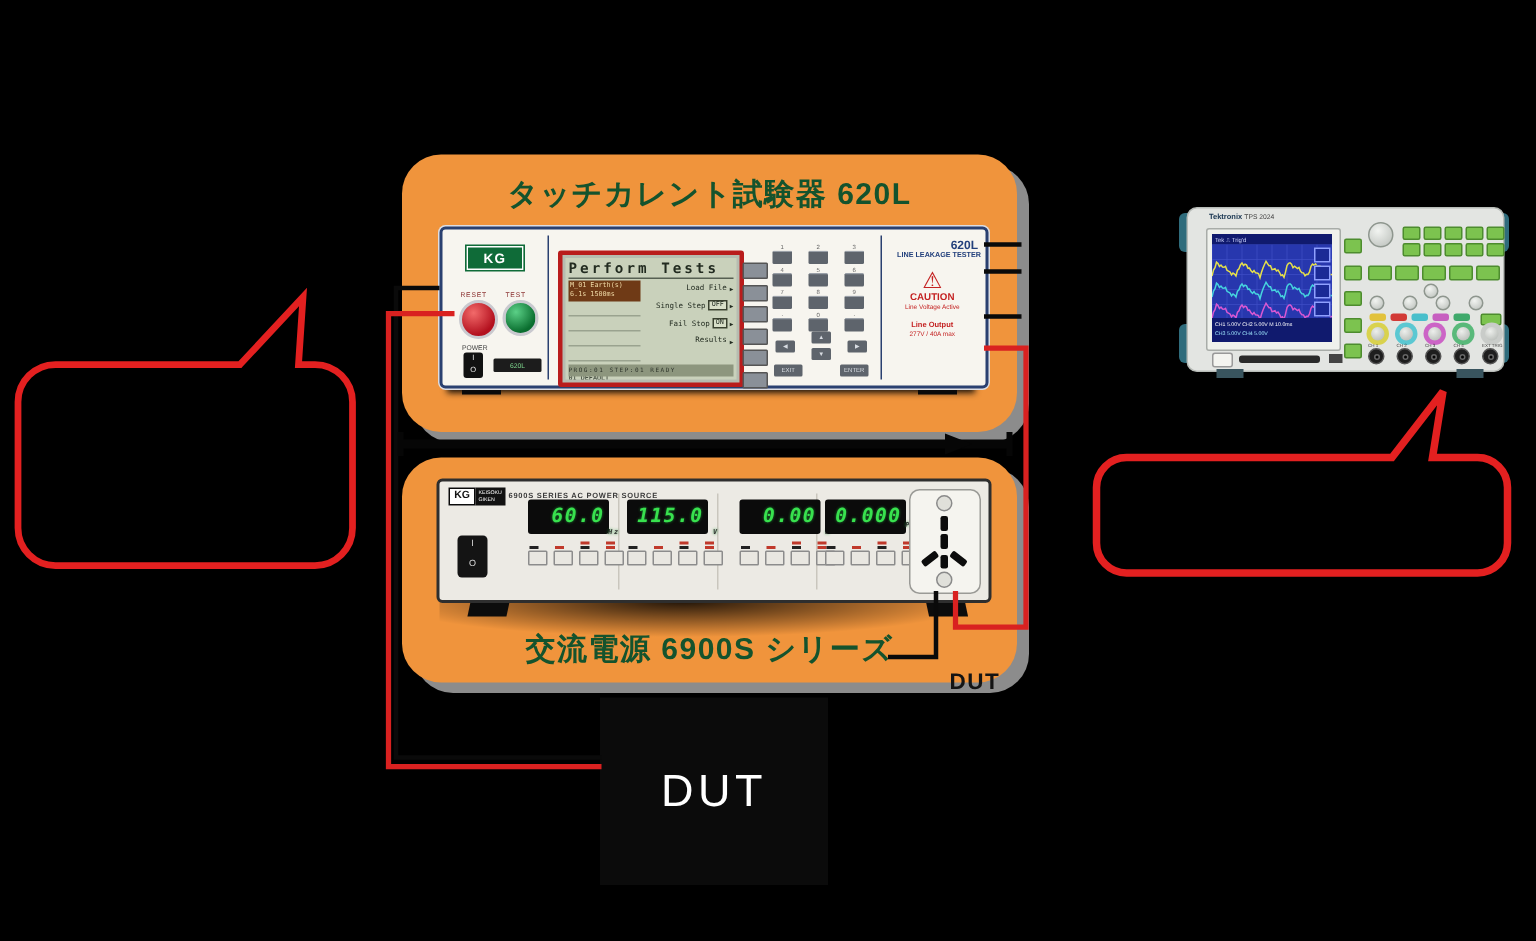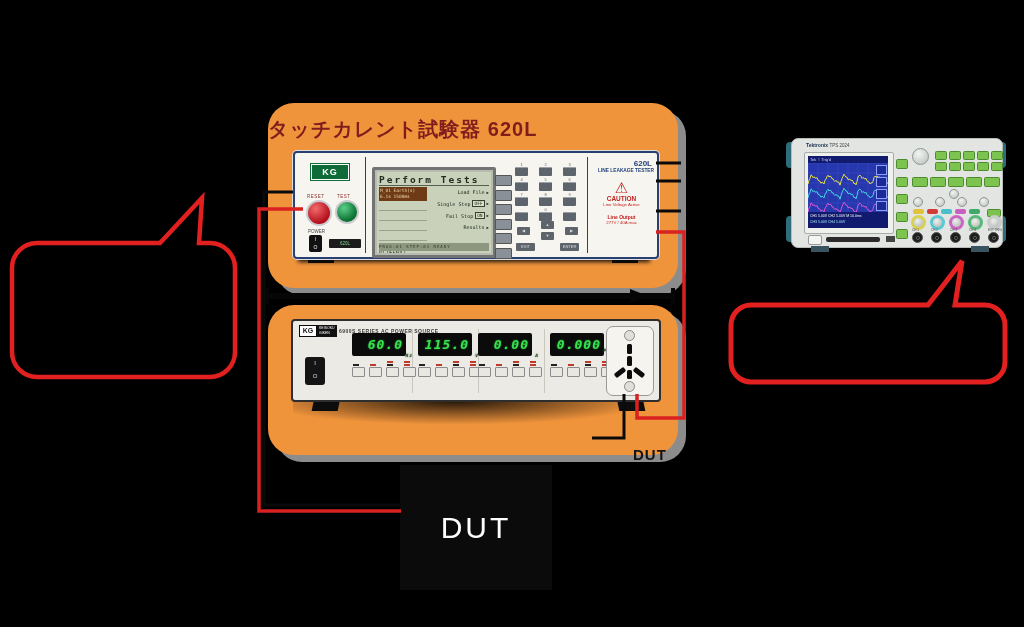--- a/index.html
+++ b/index.html
@@ -4,21 +4,21 @@
 <style>
   html,body{margin:0;padding:0;background:#000;}
   .canvas{position:relative;width:1024px;height:627px;background:#000;overflow:hidden;
           font-family:"Liberation Sans",sans-serif;}
 
   
   .panel{position:absolute;left:268px;width:410px;background:#F0943C;border-radius:26px;
          box-shadow:8px 7px 0 0 #8C8C8C;z-index:1;}
   .p1{top:103px;height:185px;}
   .p2{top:305px;height:150px;}
-  .ptitle{position:absolute;left:0;right:0;text-align:left;font-weight:bold;color:#7f1d1d;
+  .ptitle{position:absolute;left:0;right:0;text-align:center;font-weight:bold;color:#14532d;
           font-size:20px;letter-spacing:1px;z-index:3;}
   .pt1{top:13px;}
   .pt2{top:114px;}
 
   
   .tester{position:absolute;left:25px;top:48px;width:362px;height:104px;background:#F7F5EF;
           border:2px solid #2A4070;border-radius:4px;box-shadow:0 0 0 1px #DDDDE2;z-index:2;}
   .tdiv{position:absolute;top:4px;bottom:4px;width:0;border-left:1.5px solid #2A4070;}
   .tdiv1{left:70px;} .tdiv2{left:292px;}
   .kg-logo{position:absolute;left:16px;top:11px;width:36px;height:14px;background:#0F6B38;
@@ -30,21 +30,21 @@
              background:radial-gradient(circle at 35% 30%,#F26A6A,#B3101E 70%);}
   .btn-test{left:40px;top:47px;width:20px;height:20px;border:2px solid #C9C9CF;
             background:radial-gradient(circle at 35% 30%,#5BD087,#0A6E2F 70%);}
   .plbl{position:absolute;left:13px;top:76px;font-size:4.5px;color:#444;}
   .rocker{position:absolute;left:14px;top:82px;width:13px;height:17px;background:#111;
           border-radius:2px;color:#eee;font-size:5px;text-align:center;line-height:8px;}
   .ptag{position:absolute;left:34px;top:86px;width:32px;height:9px;background:#1C1C1C;
         color:#7FD88F;font-size:4.5px;text-align:center;line-height:9px;border-radius:1px;}
 
   .lcd-bezel{position:absolute;left:77px;top:14px;width:118px;height:85px;background:#B6BCB0;
-             border:3px solid #737373;border-radius:2px;}
+             border:3px solid #b91c1c;border-radius:2px;}
   .lcd-screen{position:absolute;inset:2px;background:#C9D1BB;padding:2px;overflow:hidden;
               font-family:"DejaVu Sans Mono",monospace;color:#222B20;}
   .lcd-title{font-size:9.5px;font-weight:bold;letter-spacing:2px;border-bottom:1px solid #566052;
              line-height:11px;white-space:nowrap;}
   .lcd-body{display:flex;margin-top:1px;}
   .lcd-left{width:48px;}
   .lcd-sel{background:#6F3A16;color:#EFD9A6;font-size:4.5px;line-height:6px;padding:1px;}
   .lcd-row{height:9px;border-bottom:1px solid #9AA38F;}
   .lcd-file{font-size:4.5px;line-height:5.5px;margin-top:3px;}
   .lcd-menu{flex:1;padding-left:4px;padding-top:2px;}
@@ -371,21 +371,21 @@
               <div class="sbtn">
                 <span class="mk mk1" style="background: rgb(34, 34, 34);"></span>
                 <span class="mk mk2" style="background: rgb(192, 57, 43);"></span>
               </div>
               <div class="sbtn">
                 <span class="mk mk1" style="background: rgb(192, 57, 43);"></span>
                 <span class="mk mk2" style="background: rgb(192, 57, 43);"></span>
               </div>
             </div>
           </div>
-          <div class="dgroup" style="left: 185px;">
+          <div class="dgroup" style="left: 200px;">
             <div class="disp">0.00<span class="dunit">A</span></div>
             <div class="btnrow">
               <div class="sbtn">
                 <span class="mk mk1" style="background: rgb(34, 34, 34);"></span>
               </div>
               <div class="sbtn">
                 <span class="mk mk1" style="background: rgb(192, 57, 43);"></span>
               </div>
               <div class="sbtn">
                 <span class="mk mk1" style="background: rgb(34, 34, 34);"></span>
@@ -423,20 +423,21 @@
         <div class="screw sc2"></div>
         <div class="socket">
           <div class="sock pin1"></div>
           <div class="sock pin2"></div>
           <div class="sock wingL"></div>
           <div class="sock wingR"></div>
           <div class="sock stub"></div>
         </div>
       </div>
     </div>
+    <div class="ptitle pt2">交流電源 6900S シリーズ</div>
   </div>
 
   <div class="scope">
     <div class="bump b-tl"></div>
     <div class="bump b-tr"></div>
     <div class="bump b-bl"></div>
     <div class="bump b-br"></div>
     <div class="case">
       <div class="sbrand">
         <b>Tektronix</b>

